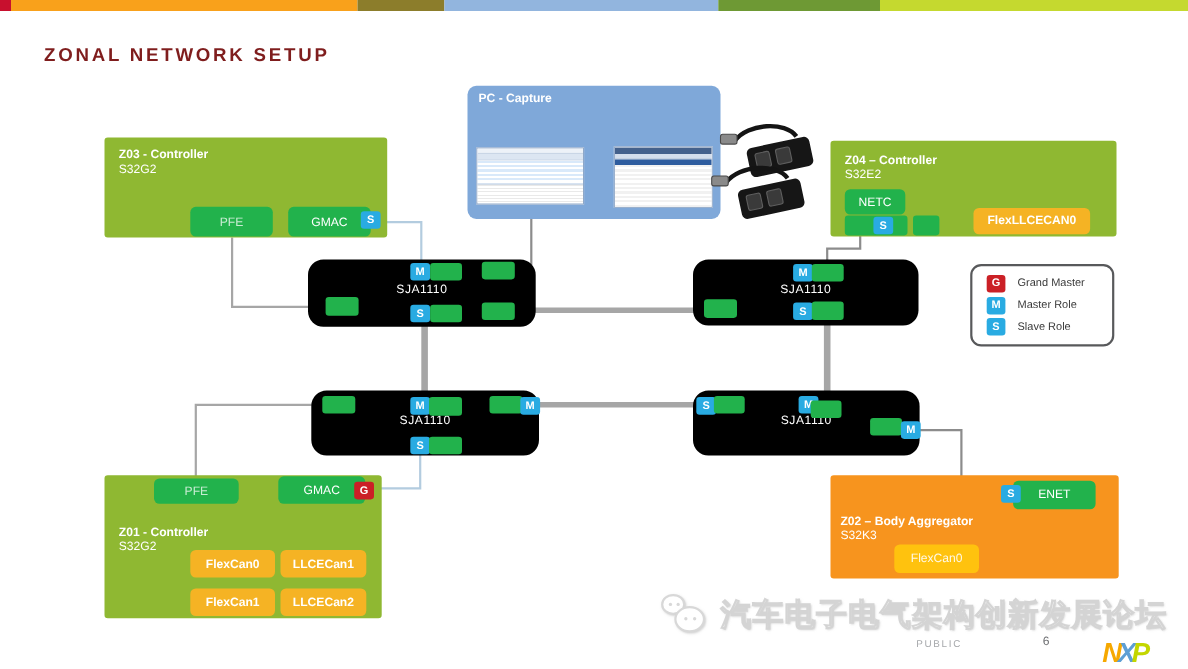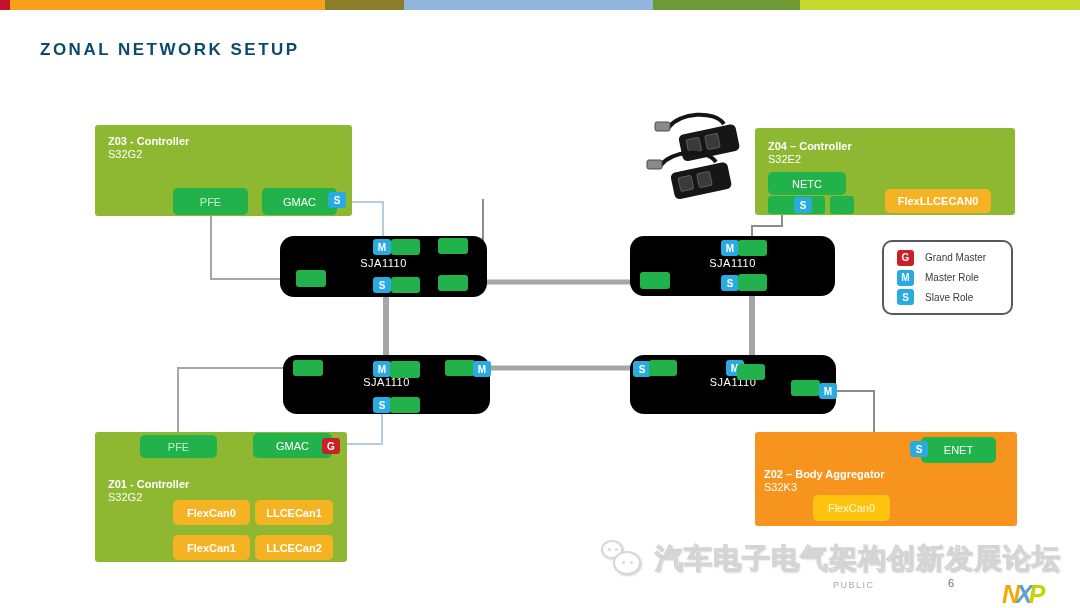--- a/index.html
+++ b/index.html
@@ -7,21 +7,21 @@
   .stage {
     position:relative; width:1080px; height:608px; background:#fff; overflow:hidden;
     font-family:"Liberation Sans", sans-serif;
   }
   
   .topbar { position:absolute; left:0; top:0; width:1080px; height:10px; display:flex; }
   .topbar div { height:100%; }
 
   .slide-title {
     position:absolute; left:40px; top:40px; font-size:17px; font-weight:bold;
-    letter-spacing:2.5px; color:#0c4a6e;
+    letter-spacing:2.5px; color:#7f1d1d;
   }
 
   
   .zone { position:absolute; border-radius:3px; color:#fff; z-index:1; }
   .zone-green  { background:#8FB832; }
   .zone-orange { background:#F7941E; }
   .zone-title  { font-size:11px; font-weight:bold; line-height:13px; }
   .zone-sub    { font-size:11px; line-height:13px; }
   .zone-text   { position:absolute; }
 
@@ -127,20 +127,35 @@
   <div class="zone zone-green" style="left:95px; top:125px; width:257px; height:91px;">
     <div class="zone-text" style="left:13px; top:10px;">
       <div class="zone-title">Z03 - Controller</div>
       <div class="zone-sub">S32G2</div>
     </div>
   </div>
   <div class="module faint" style="left:173px; top:188px; width:75px; height:27px;">PFE</div>
   <div class="module" style="left:262px; top:188px; width:75px; height:27px;">GMAC</div>
   <div class="badge blue" style="left:328px; top:192px;">S</div>
 
+  <div class="pcbox">
+    <div class="pc-title">PC - Capture</div>
+    <div class="shot shot-l">
+      <div class="s-row sl-menu"></div>
+        <div class="s-row sl-tool"></div>
+      <div class="s-row sl-grid"></div>
+        <div class="s-row sl-text"></div>
+    </div>
+    <div class="shot shot-r">
+      <div class="s-row sr-titl"></div>
+        <div class="s-row sr-tool"></div>
+      <div class="s-row sr-head"></div>
+        <div class="s-row sr-rows"></div>
+    </div>
+  </div>
 
   <svg class="dongle" style="left:648px; top:108px;" width="100" height="56" viewBox="0 0 100 56">
     <path d="M20 20 C 32 4, 66 2, 76 16" stroke="#141414" stroke-width="4" fill="none"></path>
     <rect x="7" y="14" width="15" height="9" rx="2" fill="#8A8A8A" stroke="#4A4A4A"></rect>
     <g transform="rotate(-12 62 34)">
       <rect x="32" y="21" width="58" height="27" rx="5" fill="#161616"></rect>
       <rect x="39" y="27" width="13" height="14" rx="2" fill="#3A3A3A" stroke="#5E5E5E"></rect>
       <rect x="58" y="27" width="13" height="14" rx="2" fill="#3A3A3A" stroke="#5E5E5E"></rect>
     </g>
   </svg>
@@ -153,21 +168,21 @@
       <rect x="58" y="27" width="13" height="14" rx="2" fill="#3A3A3A" stroke="#5E5E5E"></rect>
     </g>
   </svg>
 
   <div class="zone zone-green" style="left:755px; top:128px; width:260px; height:87px;">
     <div class="zone-text" style="left:13px; top:12px;">
       <div class="zone-title">Z04 – Controller</div>
       <div class="zone-sub">S32E2</div>
     </div>
   </div>
-  <div class="module" style="left:768px; top:172px; width:78px; height:23px;">NETC</div>
+  <div class="module" style="left:768px; top:172px; width:55px; height:23px;">NETC</div>
   <div class="port" style="left:768px; top:196px; width:57px; height:18px;"></div>
   <div class="port" style="left:830px; top:196px; width:24px; height:18px;"></div>
   <div class="badge blue" style="left:794px; top:197px;">S</div>
   <div class="module amber" style="left:885px; top:189px; width:106px; height:24px;">FlexLLCECAN0</div>
 
   <div class="legend">
     <div class="legend-row">
       <div class="badge red legend-badge" style="background: rgb(203, 32, 38);">G</div>
       <div class="legend-label">Grand Master</div>
     </div>

